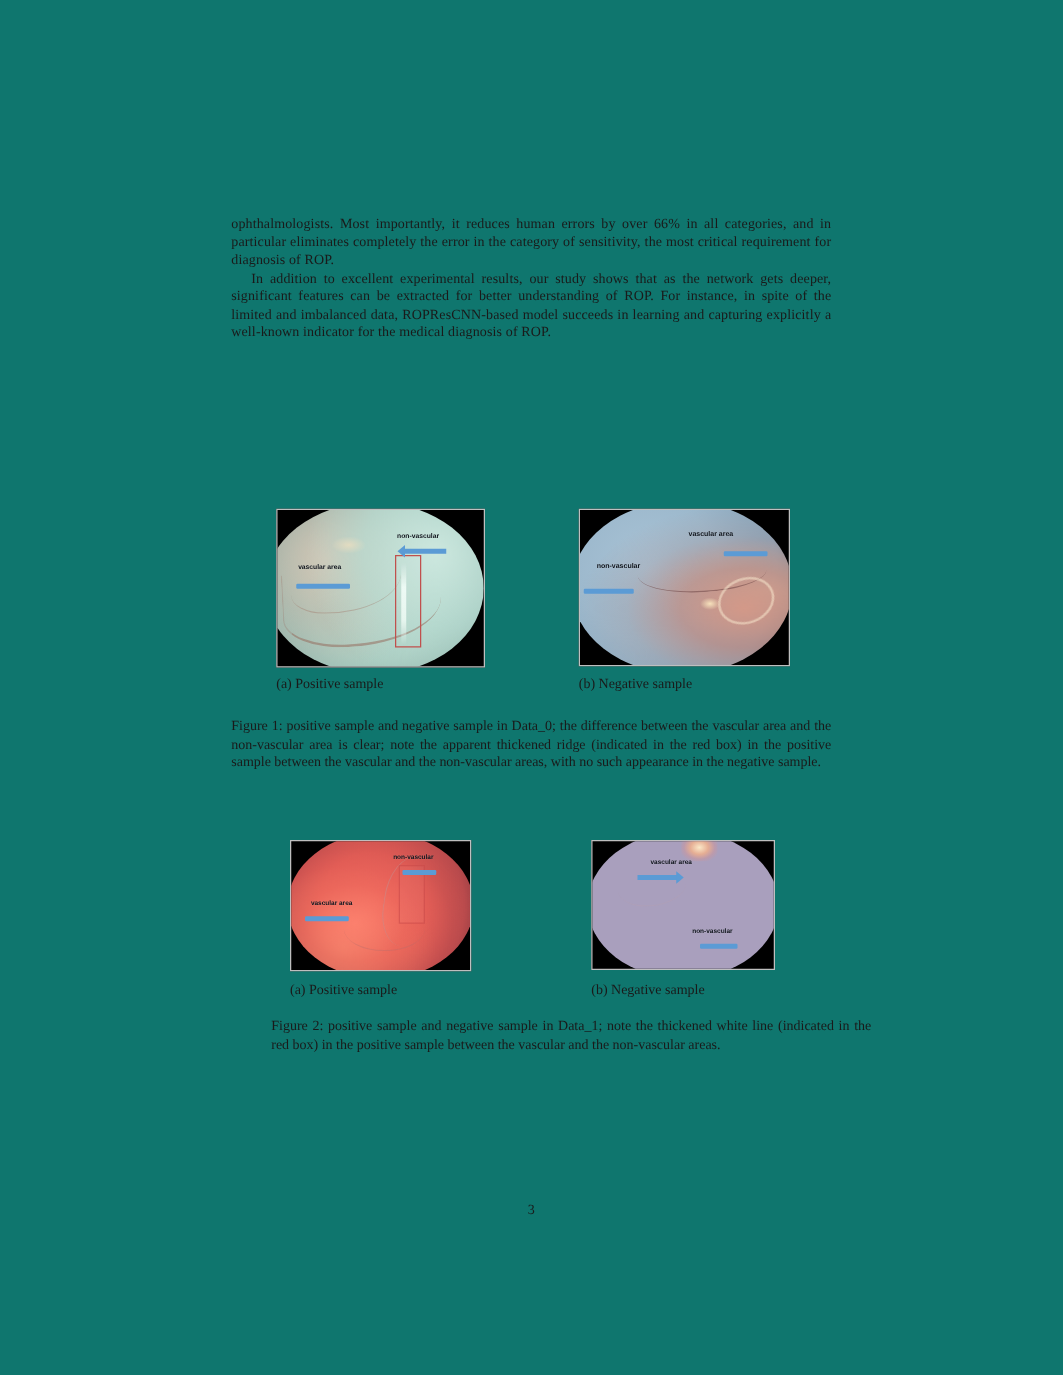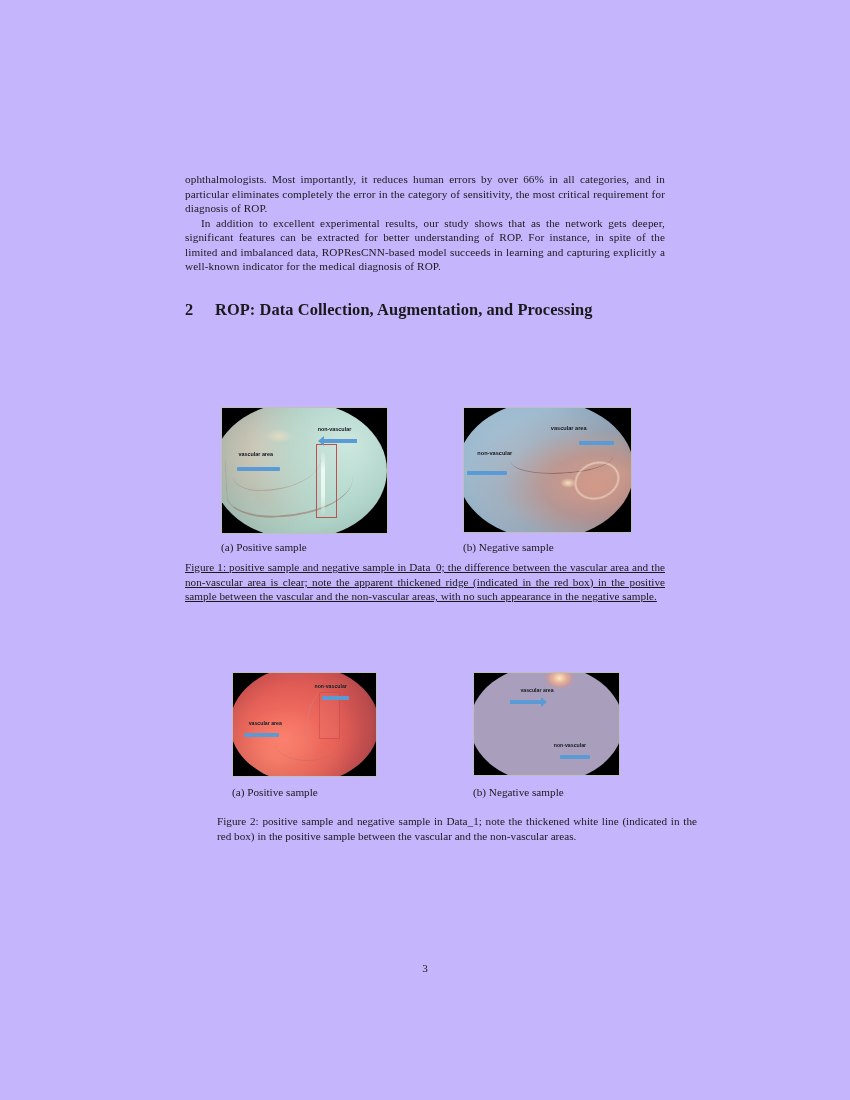--- a/index.html
+++ b/index.html
@@ -12,21 +12,21 @@
     height: 1100px;
     position: relative;
     font-family: "Liberation Serif", "DejaVu Serif", serif;
     color: #1a1a1a;
     overflow: hidden;
   }
   .page {
     position: absolute;
     left: 0; top: 0;
     width: 850px; height: 1100px;
-    background: #c4b5fd;
+    background: #0f766e;
   }
   .content {
     position: absolute;
     left: 185px;
     top: 172px;
     width: 480px;
   }
   p.body-par {
     font-size: 11.2px;
     line-height: 14.55px;
@@ -231,23 +231,20 @@
 </style>
 </head>
 <body>
 
 <div class="page">
 
   <div class="content">
     <p class="body-par">ophthalmologists. Most importantly, it reduces human errors by over 66% in all categories, and in particular eliminates completely the error in the category of sensitivity, the most critical requirement for diagnosis of ROP.</p>
     <p class="body-par indent">In addition to excellent experimental results, our study shows that as the network gets deeper, significant features can be extracted for better understanding of ROP. For instance, in spite of the limited and imbalanced data, ROPResCNN-based model succeeds in learning and capturing explicitly a well-known indicator for the medical diagnosis of ROP.</p>
 
-    <h2 class="section">
-      <span class="secnum">2</span><span class="sectitle">ROP: Data Collection, Augmentation, and Processing</span>
-    </h2>
   </div>
 
   <div class="figure-block">
 
     <div class="fundus" id="fig1a">
       <div class="disc">
         <div class="vessel-a"></div>
         <div class="vessel-b"></div>
         <div class="hilite"></div>
         <div class="ridge"></div>
@@ -267,21 +264,21 @@
       </div>
       <div class="anno-label" style="left:52%; top:14%; font-size:5.6px;">vascular area</div>
       <div class="anno-arrow plain" style="left:69%; top:27%; width:21%;"></div>
       <div class="anno-label" style="left:8%; top:34%; font-size:5.6px;">non-vascular</div>
       <div class="anno-arrow plain" style="left:2%; top:51%; width:24%;"></div>
     </div>
 
     <div class="subcap" style="left:221px; top:541px; width:167px;">(a) Positive sample</div>
     <div class="subcap" style="left:463px; top:541px; width:169px;">(b) Negative sample</div>
 
-    <div class="figcap" style="top:560px;text-decoration:underline;">Figure 1: positive sample and negative sample in Data_0; the difference between the vascular area and the non-vascular area is clear; note the apparent thickened ridge (indicated in the red box) in the positive sample between the vascular and the non-vascular areas, with no such appearance in the negative sample.</div>
+    <div class="figcap" style="top:574px;">Figure 1: positive sample and negative sample in Data_0; the difference between the vascular area and the non-vascular area is clear; note the apparent thickened ridge (indicated in the red box) in the positive sample between the vascular and the non-vascular areas, with no such appearance in the negative sample.</div>
   </div>
 
   <div class="figure-block">
 
     <div class="fundus" id="fig2a">
       <div class="disc">
         <div class="vessel-a"></div>
         <div class="vessel-b"></div>
       </div>
       <div class="redbox"></div>

